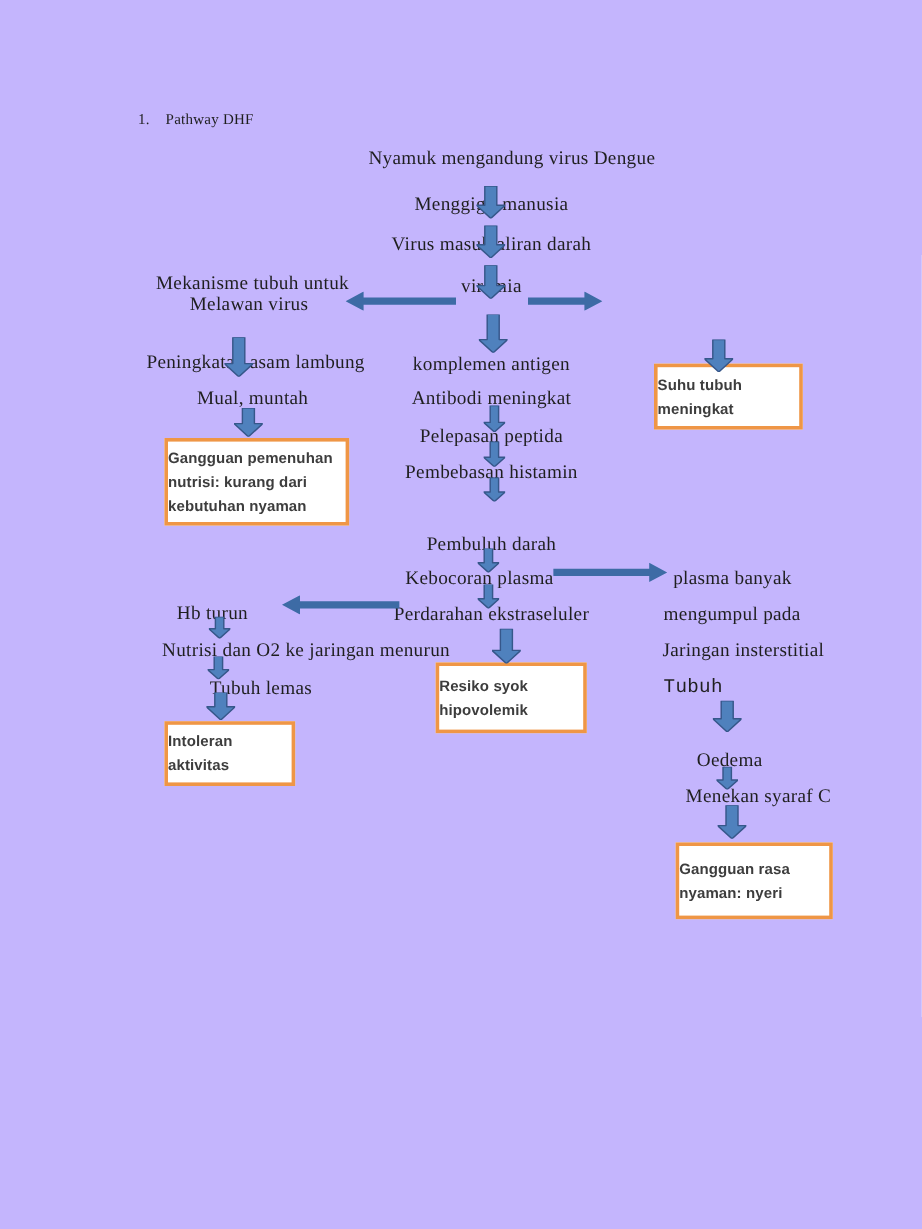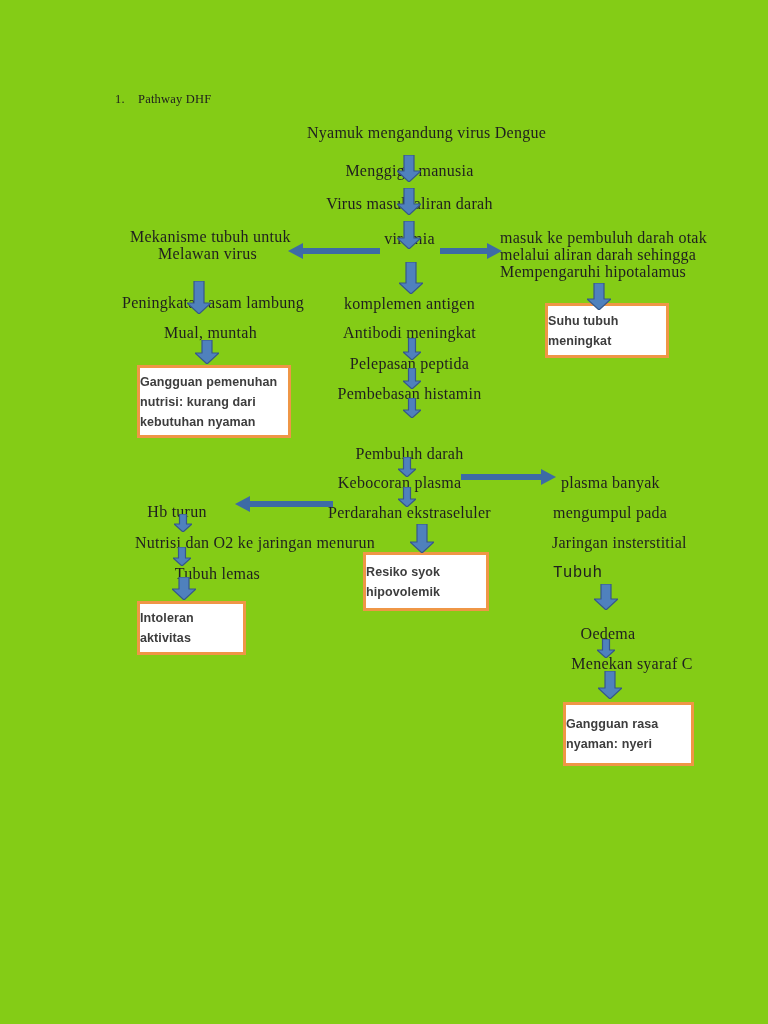--- a/index.html
+++ b/index.html
@@ -1,20 +1,20 @@
 <!DOCTYPE html>
 <html><head>
 <meta charset="utf-8">
 <style>
   html,body{margin:0;padding:0;}
   body{
     width:768px;height:1024px;background:#ffffff;overflow:hidden;
     font-family:"Liberation Serif", serif;
   }
-  .page{position:relative;width:768px;height:1024px;background:#84cc16;}
+  .page{position:relative;width:768px;height:1024px;background:#c4b5fd;}
   .doc-title{
     position:absolute;left:115px;top:92px;font-size:12.5px;color:#1e1e1e;
     letter-spacing:.2px;
   }
   .doc-title .num{display:inline-block;width:23px;}
   .diagram{position:absolute;left:0;top:0;width:768px;height:1024px;}
   .node-text{
     position:absolute;font-size:16px;color:#1f1f1f;text-align:center;
     line-height:17px;letter-spacing:.25px;white-space:nowrap;z-index:1;
   }
@@ -46,25 +46,20 @@
       <div class="node-text" style="left: 307px; top: 195px; width: 205px;">
         <div>Virus masuk aliran darah</div>
       </div>
       <div class="node-text" style="left: 307px; top: 230px; width: 205px;">
         <div>viremia</div>
       </div>
       <div class="node-text" style="left: 130px; top: 228px; width: 155px;">
         <div>Mekanisme tubuh untuk</div>
         <div>Melawan virus</div>
       </div>
-      <div class="node-text align-right" style="left: 500px; top: 229px; width: 182px;">
-        <div>masuk ke pembuluh darah otak</div>
-        <div>melalui aliran darah sehingga</div>
-        <div>Mempengaruhi hipotalamus</div>
-      </div>
       <div class="node-text" style="left: 122px; top: 294px; width: 155px;">
         <div>Peningkatan asam lambung</div>
       </div>
       <div class="node-text" style="left: 307px; top: 295px; width: 205px;">
         <div>komplemen antigen</div>
       </div>
       <div class="outcome-box" style="left: 545px; top: 303px; width: 118px; height: 49px;">
         <div>Suhu tubuh</div>
         <div>meningkat</div>
       </div>

